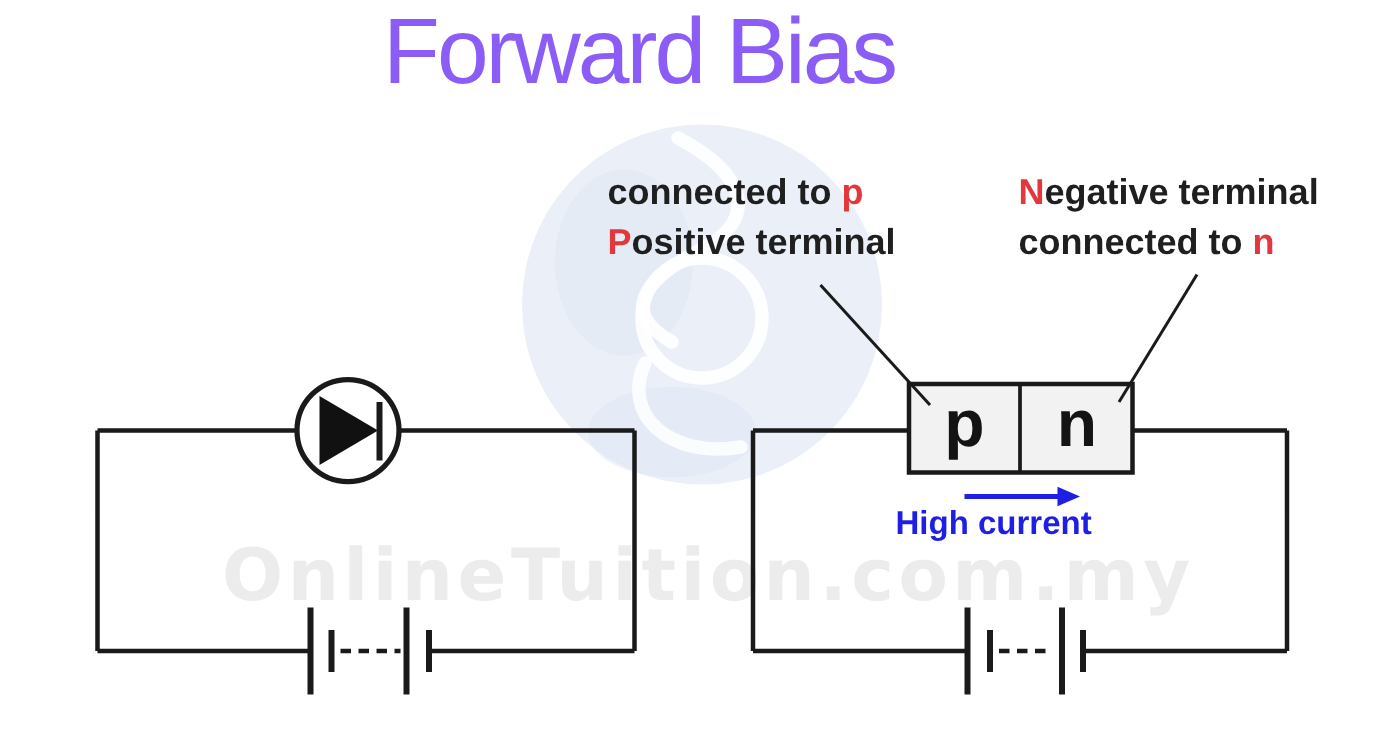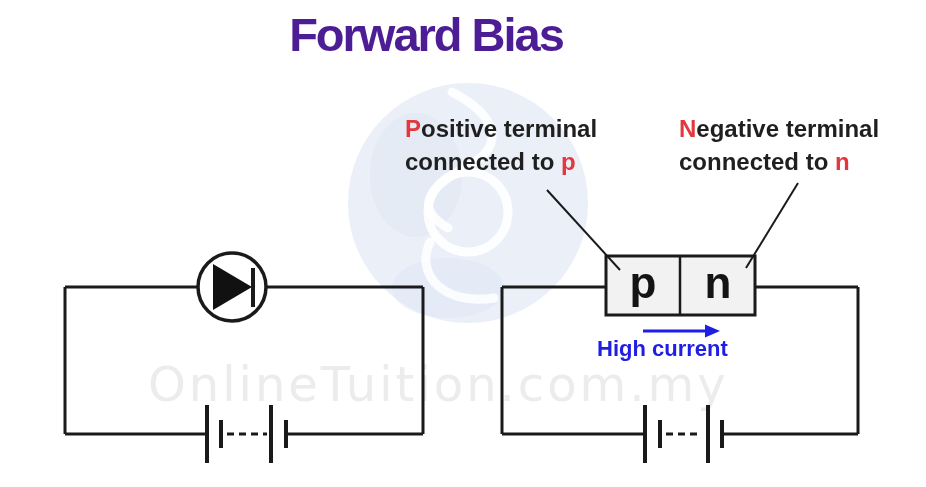--- a/index.html
+++ b/index.html
@@ -16,28 +16,28 @@
     position:relative;
     width:926px;height:487px;
     background:#ffffff;
     overflow:hidden;
     font-family:"Liberation Sans", sans-serif;
   }
   .layer{position:absolute;left:0;top:0;width:926px;height:487px;}
   .title{
     position:absolute;left:0;top:6px;width:852px;
     text-align:center;
-    font-size:47px;line-height:58px;font-weight:700;
-    letter-spacing:-2px;color:#4c1d95;
+    font-size:62px;line-height:58px;font-weight:400;
+    letter-spacing:-2px;color:#8b5cf6;
     white-space:nowrap;
   }
   .watermark{
     position:absolute;left:148px;top:356px;
     font-family:"DejaVu Sans", sans-serif;
-    font-size:48px;font-weight:400;letter-spacing:3px;
+    font-size:48px;font-weight:700;letter-spacing:3px;
     color:var(--wm);white-space:nowrap;
   }
   .anno{
     position:absolute;top:112px;
     font-size:24px;line-height:33px;font-weight:600;
     color:#1f1f1f;white-space:nowrap;
   }
   #anno-pos{left:405px;}
   #anno-neg{left:679px;}
   .red{color:var(--red);}
@@ -107,22 +107,22 @@
       <g stroke="#1e1ee4">
         <path d="M643,331 H706" stroke-width="3.2"></path>
         <polygon points="705,324.5 720,331 705,337.5" fill="#1e1ee4" stroke="none"></polygon>
       </g>
     </g>
   </svg>
 
   <h1 class="title">Forward Bias</h1>
 
   <div class="anno" id="anno-pos">
+    <div class="anno-line"><span>connected to </span><span class="red">p</span></div>
     <div class="anno-line"><span class="red">P</span><span>ositive terminal</span></div>
-    <div class="anno-line"><span>connected to </span><span class="red">p</span></div>
   </div>
 
   <div class="anno" id="anno-neg">
     <div class="anno-line"><span class="red">N</span><span>egative terminal</span></div>
     <div class="anno-line"><span>connected to </span><span class="red">n</span></div>
   </div>
 
   <div class="pn-label" id="p-label">p</div>
   <div class="pn-label" id="n-label">n</div>
 

